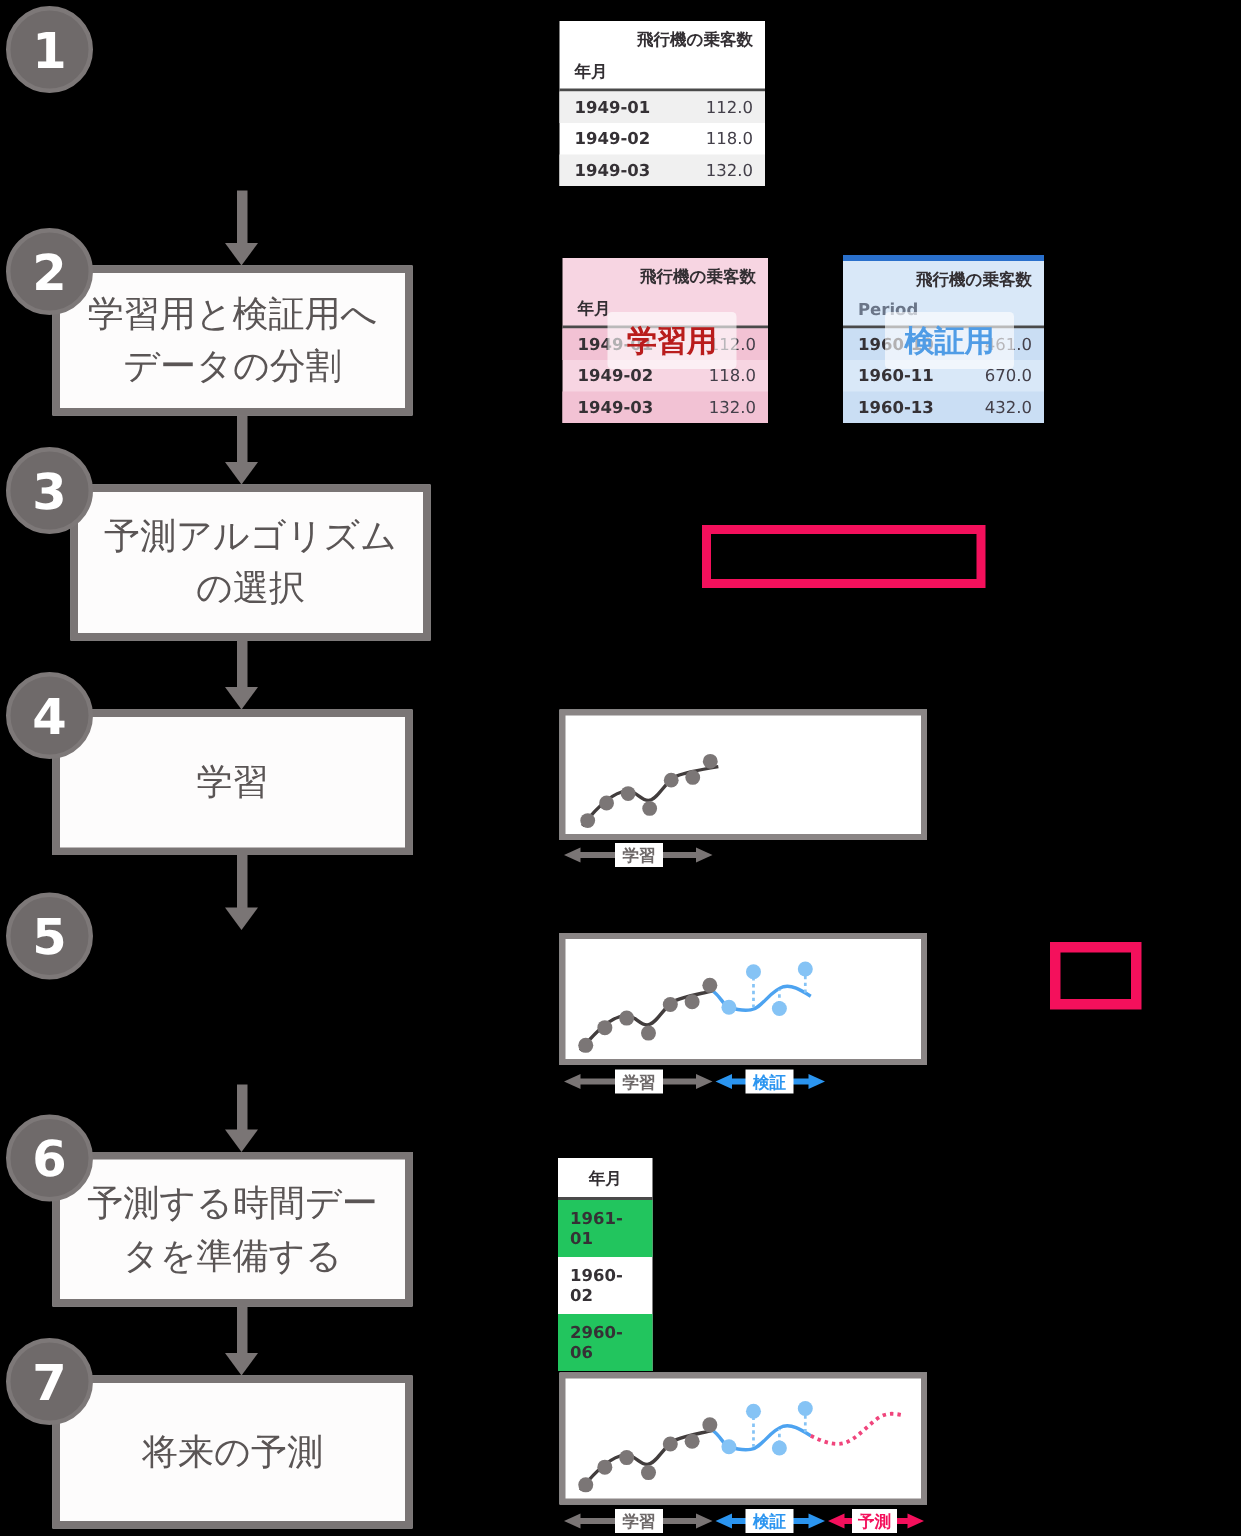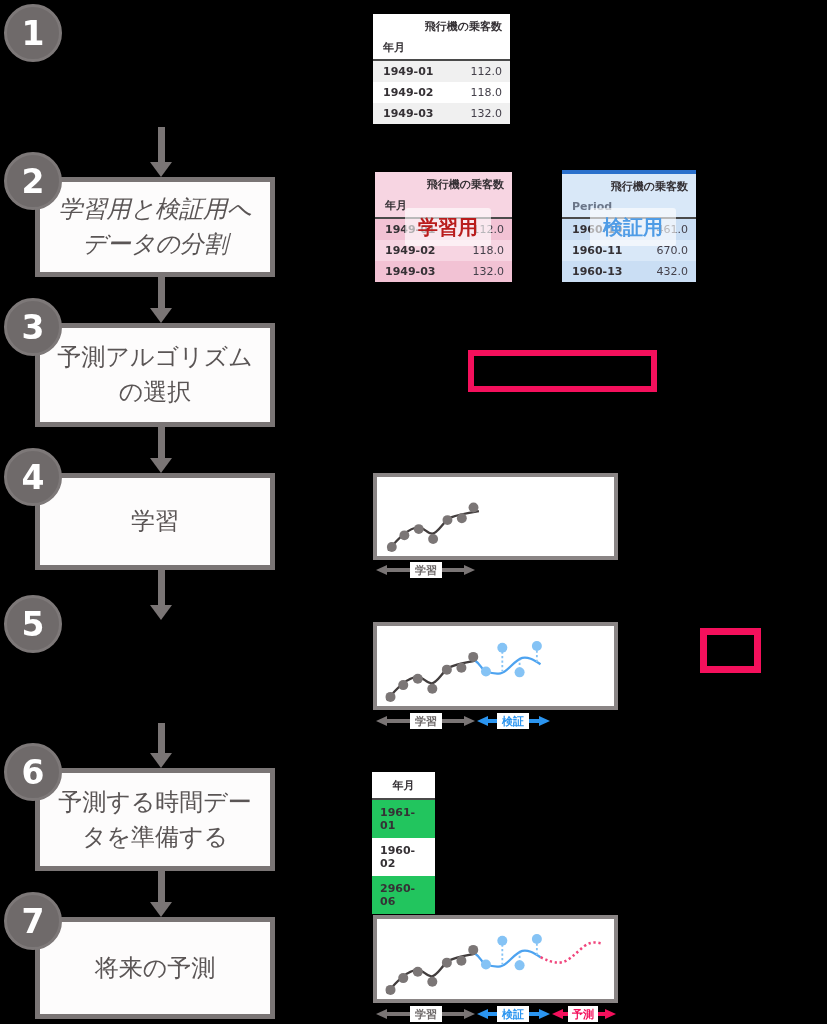--- a/index.html
+++ b/index.html
@@ -78,33 +78,33 @@
       <span>1</span>
     </div>
   <div class="flow-arrow" style="top:127px; height:50px;">
       <div class="stem" style="height:36px;"></div>
       <div class="head"></div>
     </div>
 
   <div class="step-badge" style="top:152px; left:4px;">
       <span>2</span>
     </div>
-  <div class="step-box" style="top:177px; height:100px;font-style:italic;">
+  <div class="step-box" style="top:177px; height:100px;">
     <div class="step-label">学習用と検証用へ
 データの分割</div>
   </div>
   <div class="flow-arrow" style="top:277px; height:46px;">
       <div class="stem" style="height:32px;"></div>
       <div class="head"></div>
     </div>
 
   <div class="step-badge" style="top:298px; left:4px;">
       <span>3</span>
     </div>
-  <div class="step-box" style="top:323px; height:104px;">
+  <div class="step-box" style="top:323px; height:104px;margin-left:12px;">
     <div class="step-label">予測アルゴリズム
 の選択</div>
   </div>
   <div class="flow-arrow" style="top:427px; height:46px;">
       <div class="stem" style="height:32px;"></div>
       <div class="head"></div>
     </div>
 
   <div class="step-badge" style="top:448px; left:4px;">
       <span>4</span>

